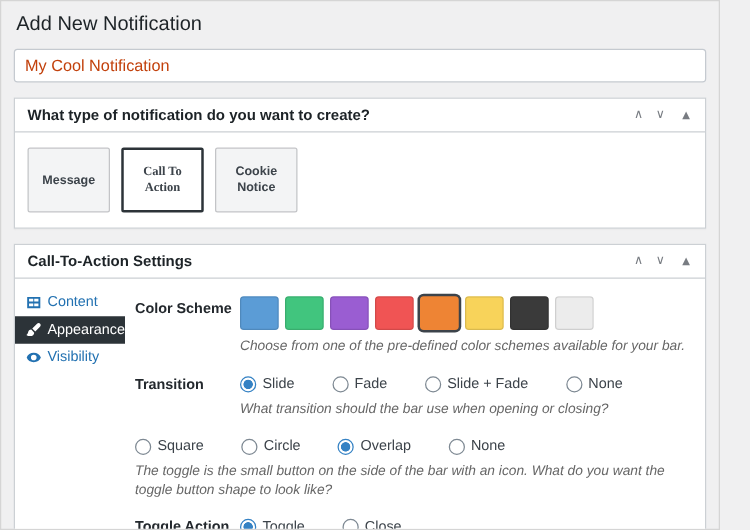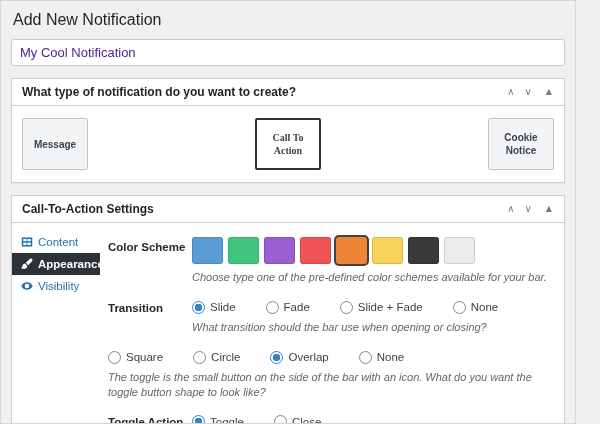--- a/index.html
+++ b/index.html
@@ -20,21 +20,21 @@
     font-weight: 400;
     color: #1d2327;
     margin: 2px 0 10px 2px;
   }
   .title-input {
     width: 100%;
     height: 27px;
     padding: 4px 8px;
     font-size: 13px;
     font-family: "Liberation Sans", sans-serif;
-    color: #4c1d95;
+    color: #c2410c;
     background: #fff;
     border: 1px solid #c5cad0;
     border-radius: 3px;
     outline: none;
   }
   .metabox {
     background: #fff;
     border: 1px solid #ccd0d4;
     box-shadow: 0 1px 1px rgba(0,0,0,.04);
     margin-top: 12px;
@@ -53,21 +53,21 @@
   }
   .metabox-controls { display: flex; align-items: center; gap: 2px; }
   .mb-btn {
     background: none; border: none; cursor: pointer;
     color: #787c82; font-size: 10px; line-height: 1;
     padding: 3px 4px;
     font-family: "DejaVu Sans", sans-serif;
   }
   .mb-btn.toggle { font-size: 8px; margin-left: 4px; }
   
-  .type-body { padding: 12px 10px; display: flex; gap: 20px; justify-content: space-between; }
+  .type-body { padding: 12px 10px; display: flex; gap: 9px; }
   .type-btn {
     width: 66px; height: 52px;
     background: #f3f4f5;
     border: 1px solid #c3c4c7;
     border-radius: 2px;
     font-family: "Liberation Sans", sans-serif;
     font-size: 10px;
     font-weight: 700;
     color: #3c434a;
     line-height: 1.3;
@@ -84,21 +84,21 @@
   
   .settings-body { display: flex; }
   .tabs-col { width: 88px; flex-shrink: 0; padding-top: 8px; }
   .tab {
     display: flex; align-items: center; gap: 5px;
     padding: 5px 6px 5px 9px;
     font-size: 11.5px;
     color: #2271b1;
     cursor: pointer;
   }
-  .tab.active { background: #2c3338; color: #fff; font-weight: bold; }
+  .tab.active { background: #2c3338; color: #fff; }
   .tab-icon { display: inline-flex; width: 12px; height: 12px; flex-shrink: 0; }
   .tab-icon svg { width: 12px; height: 12px; }
   .settings-content { flex: 1; padding: 14px 14px 10px 8px; }
   .row { display: flex; margin-bottom: 13px; }
   .row-label {
     width: 84px; flex-shrink: 0;
     font-size: 11.5px; font-weight: 700; color: #23282d;
     padding-top: 4px;
   }
   .row-control { flex: 1; }
@@ -211,21 +211,21 @@
             <div class="swatches">
               <span class="swatch" style="background-color: rgb(91, 156, 214);"></span>
               <span class="swatch" style="background-color: rgb(65, 197, 126);"></span>
               <span class="swatch" style="background-color: rgb(154, 93, 210);"></span>
               <span class="swatch" style="background-color: rgb(240, 84, 84);"></span>
               <span class="swatch selected" style="background-color: rgb(238, 132, 52);"></span>
               <span class="swatch" style="background-color: rgb(248, 211, 90);"></span>
               <span class="swatch" style="background-color: rgb(58, 58, 58);"></span>
               <span class="swatch" style="background-color: rgb(236, 236, 236);"></span>
             </div>
-            <div class="help">Choose type one of the pre-defined color schemes available for your bar.</div>
+            <div class="help">Choose from one of the pre-defined color schemes available for your bar.</div>
           </div>
         </div>
 
         <div class="row">
           <div class="row-label">Transition</div>
           <div class="row-control">
             <div class="radios">
               <label class="radio">
                 <input type="radio" name="transition" checked="" style="">
                 <span>Slide</span>

